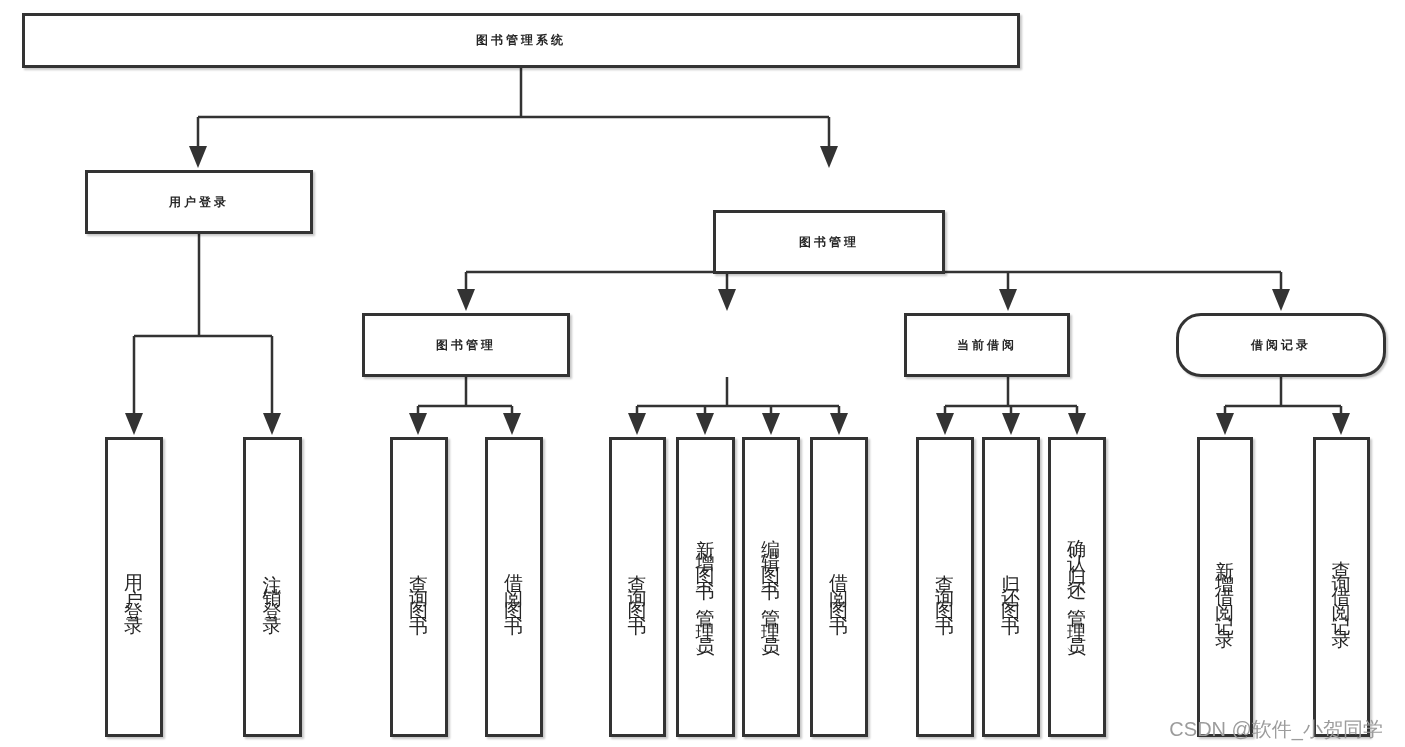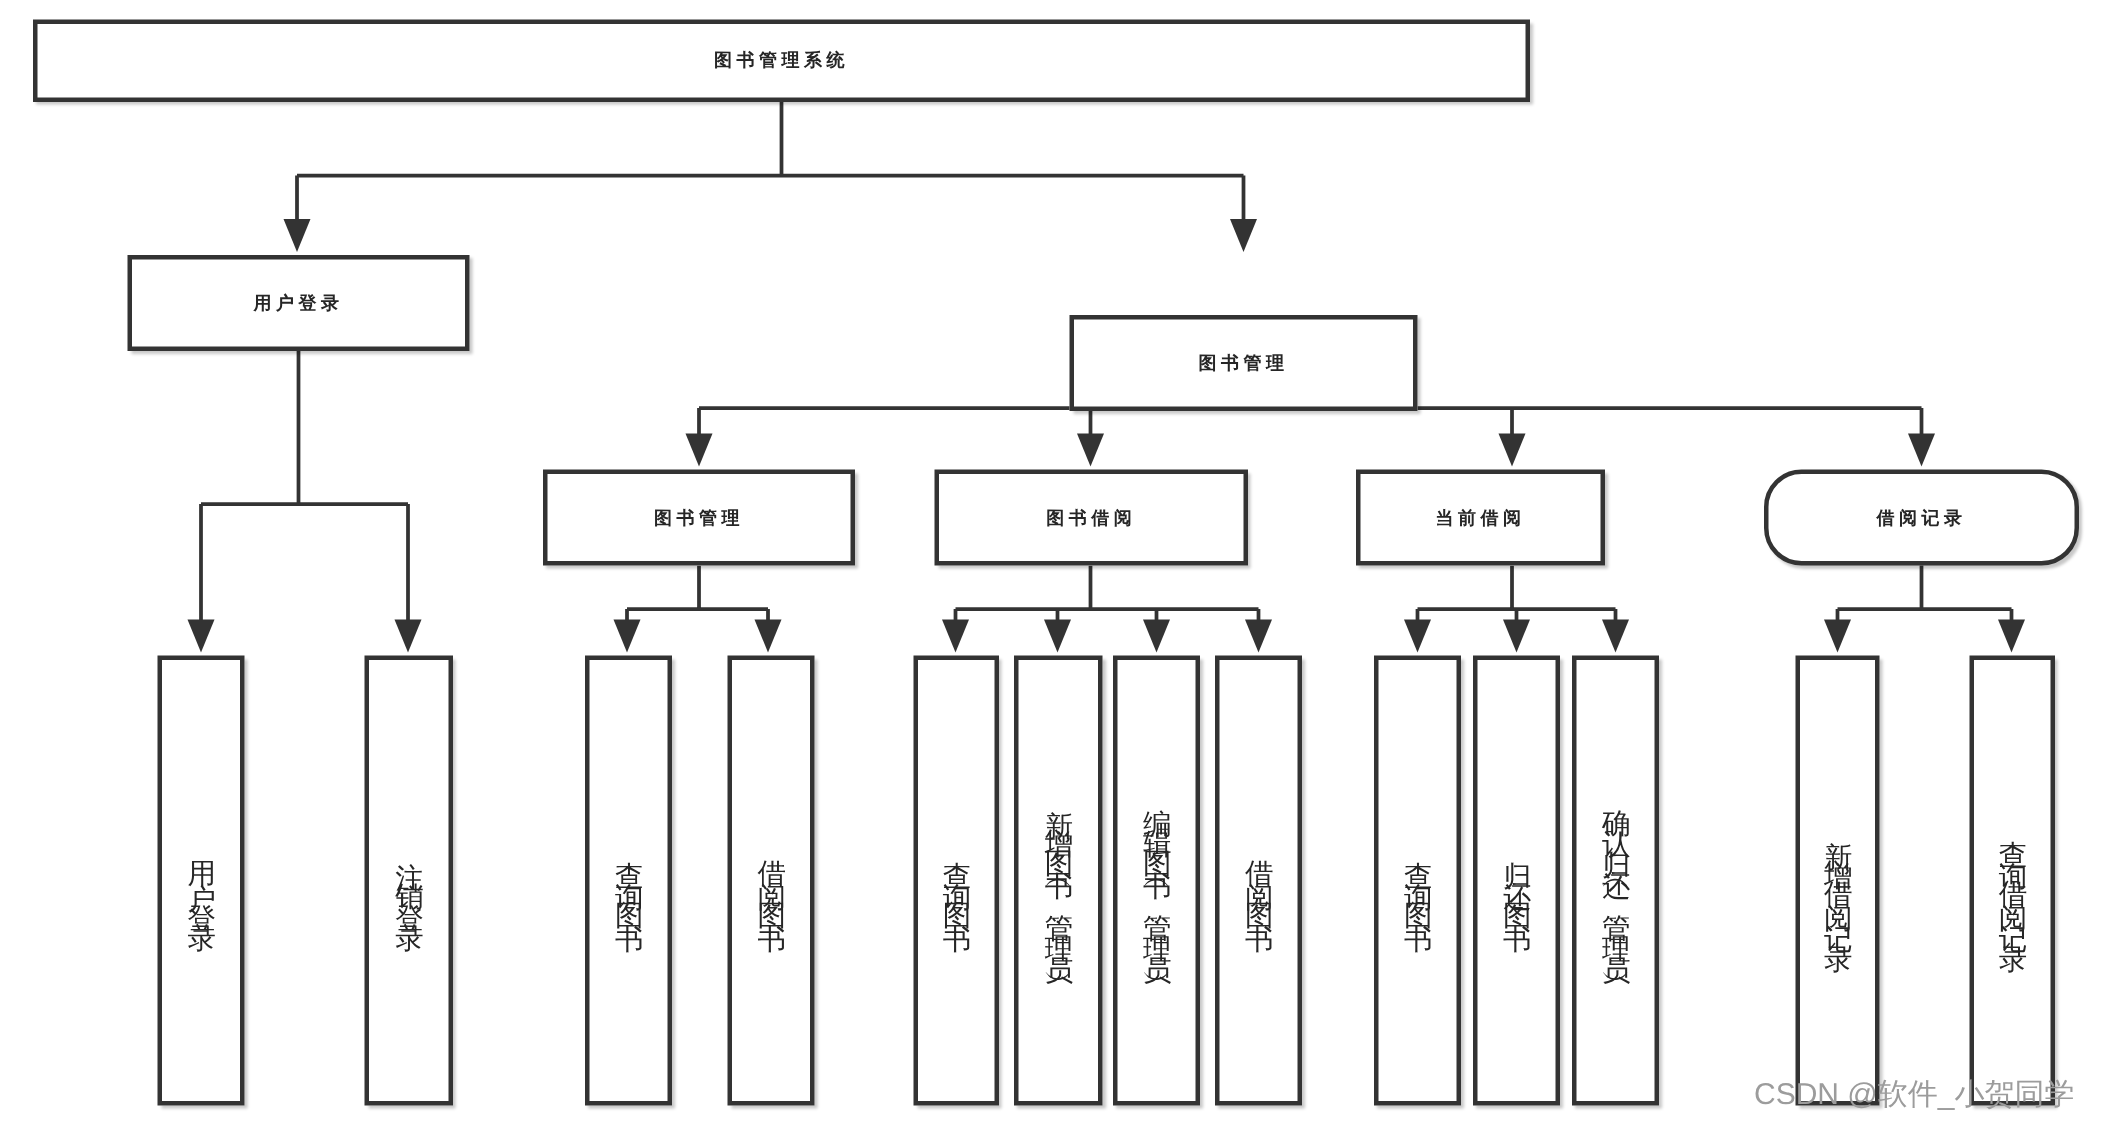--- a/index.html
+++ b/index.html
@@ -128,23 +128,20 @@
   <div class="node hbox" id="n-ulogin">
     <span class="label">用户登录</span>
   </div>
   <div class="node hbox" id="n-bmgmt">
     <span class="label">图书管理</span>
   </div>
 
   <div class="node hbox" id="n-newbk">
     <span class="label">图书管理</span>
   </div>
-  <div class="node hbox" id="n-bkbrw">
-    <span class="label">图书借阅</span>
-  </div>
   <div class="node hbox" id="n-curbrw">
     <span class="label">当前借阅</span>
   </div>
   <div class="node hbox" id="n-brwrec">
     <span class="label">借阅记录</span>
   </div>
 
   <div class="node vbox" id="l-ulogin">
     <span class="label">用户登录</span>
   </div>

